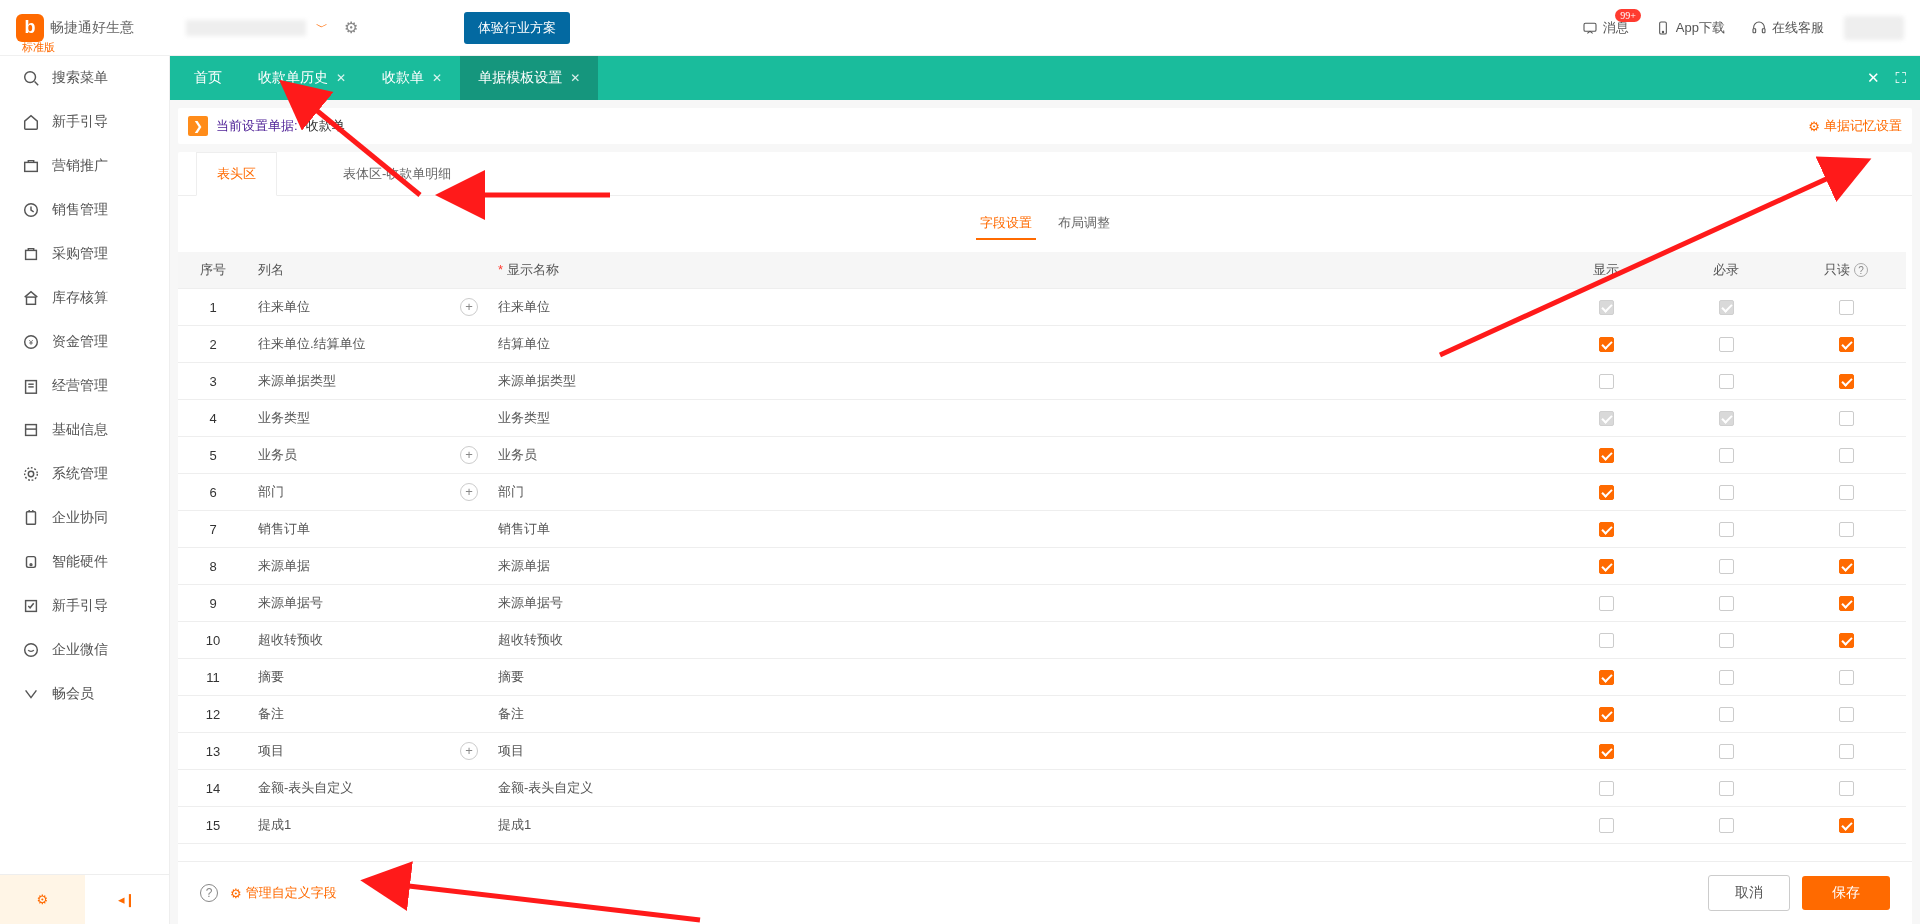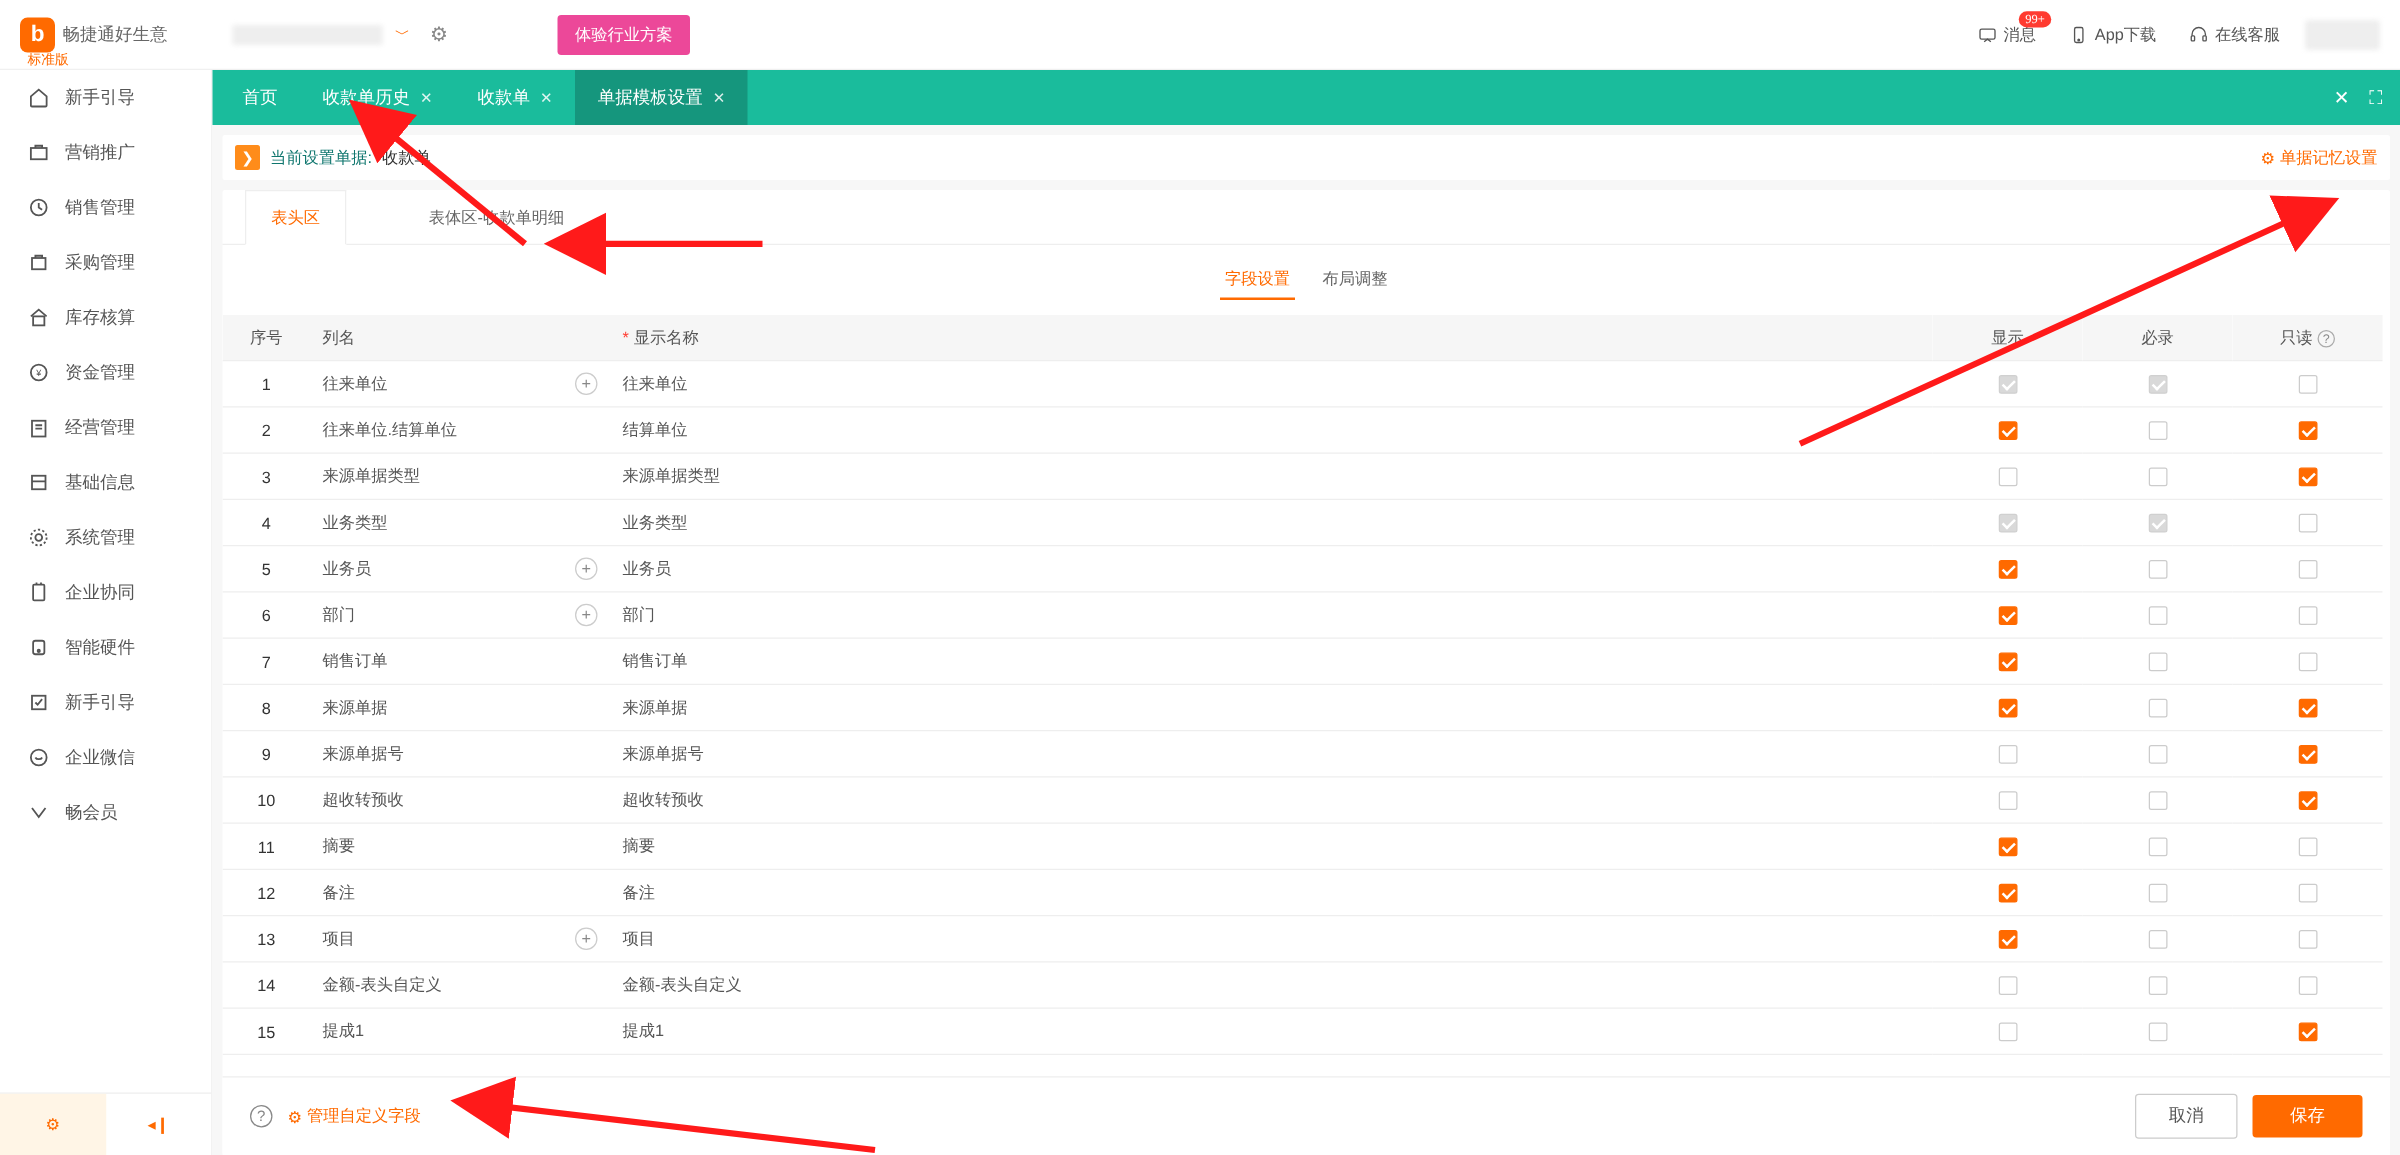--- a/index.html
+++ b/index.html
@@ -7,21 +7,21 @@
 
 
 .topbar { height:56px; display:flex; align-items:center; padding:0 16px; border-bottom:1px solid #f0f0f0; }
 .logo { display:flex; align-items:center; gap:6px; width:170px; }
 .logo-badge { width:28px; height:28px; border-radius:6px; background:#ff6a00; color:#fff; display:flex; align-items:center; justify-content:center; font-weight:bold; font-size:18px; }
 .logo-text { color:#666; font-size:14px; }
 .logo-sub { color:#ff6a00; font-size:11px; position:absolute; top:40px; left:22px; }
 .org-select { display:flex; align-items:center; gap:10px; color:#999; width:260px; }
 .org-select .caret { color:#ff6a00; font-size:12px; }
 .gear-top { color:#888; font-size:16px; margin-left:6px; }
-.btn-primary { background:#ec4899; color:#fff; border:none; padding:7px 14px; border-radius:3px; font-size:13px; cursor:pointer; }
+.btn-primary { background:#0369a1; color:#fff; border:none; padding:7px 14px; border-radius:3px; font-size:13px; margin-left:18px; cursor:pointer; }
 .top-spacer { flex:1; }
 .top-link { display:flex; align-items:center; gap:5px; color:#555; margin-left:26px; font-size:13px; cursor:pointer; position:relative; }
 .top-link svg { width:16px; height:16px; }
 .badge99 { position:absolute; top:-10px; right:-12px; background:#ff3b30; color:#fff; font-size:10px; border-radius:8px; padding:1px 5px;font-family:Liberation Serif, serif; }
 .avatar-blur { width:60px; height:24px; background:#eee; border-radius:3px; filter:blur(2px); margin-left:20px; }
 
 
 .sidebar { position:absolute; left:0; top:56px; bottom:0; width:170px; background:#fff; border-right:1px solid #eee; display:flex; flex-direction:column; }
 .side-item { display:flex; align-items:center; gap:12px; padding:13px 22px; color:#555; cursor:pointer; font-size:14px; }
 .side-item svg { width:18px; height:18px; stroke:#555; fill:none; stroke-width:1.6; }
@@ -35,21 +35,21 @@
 .tab.active { background:#15967d; }
 .tab .x { font-size:12px; opacity:.85; }
 .tabbar-right { margin-left:auto; display:flex; align-items:center; gap:16px; padding-right:14px; color:#fff; }
 .tabbar-right span { cursor:pointer; font-size:15px; }
 
 
 .main { position:absolute; left:170px; right:0; top:100px; bottom:0; display:flex; flex-direction:column; background:#f7f7f7; padding:8px 8px 0 8px; gap:8px; }
 
 .info-line { display:flex; align-items:center; gap:8px; background:#fff; padding:8px 10px; border-radius:2px; }
 .expand-btn { width:20px; height:20px; background:#ff8c1a; color:#fff; display:flex; align-items:center; justify-content:center; border-radius:2px; font-size:12px; cursor:pointer; }
-.info-line .lbl { color:#0f766e; }
+.info-line .lbl { color:#4c1d95; }
 .info-line .val { color:#333; }
 .info-line .spacer { flex:1; }
 .link-orange { color:#ff6a00; display:flex; align-items:center; gap:4px; cursor:pointer; font-size:13px; }
 
 .card { background:#fff; border-radius:2px; flex:1; display:flex; flex-direction:column; min-height:0; }
 
 .area-tabs { display:flex; border-bottom:1px solid #eee; padding:0 18px;gap:45px; }
 .area-tab { padding:12px 20px; color:#666; cursor:pointer; border:1px solid transparent; border-bottom:none; margin-bottom:-1px; }
 .area-tab.active { color:#ff6a00; border-color:#eee; border-bottom:1px solid #fff; background:#fff; }
 
@@ -127,20 +127,27 @@
         <rect x="3" y="13" width="4" height="6" rx="1"></rect>
         <rect x="17" y="13" width="4" height="6" rx="1"></rect>
       </svg>
     <span>在线客服</span>
   </div>
   <div class="avatar-blur"></div>
 </div>
 
 <div class="sidebar">
   <div id="side-list">
+      <div class="side-item">
+        <svg viewBox="0 0 20 20">
+          <circle cx="9" cy="9" r="6"></circle>
+          <line x1="14" y1="14" x2="18" y2="18"></line>
+        </svg>
+        <span>搜索菜单</span>
+      </div>
       <div class="side-item">
         <svg viewBox="0 0 20 20">
           <path d="M3 9l7-6 7 6v8a1 1 0 01-1 1H4a1 1 0 01-1-1z"></path>
         </svg>
         <span>新手引导</span>
       </div>
       <div class="side-item">
         <svg viewBox="0 0 20 20">
           <rect x="3" y="6" width="14" height="10"></rect>
           <path d="M7 6V4h6v2"></path>

